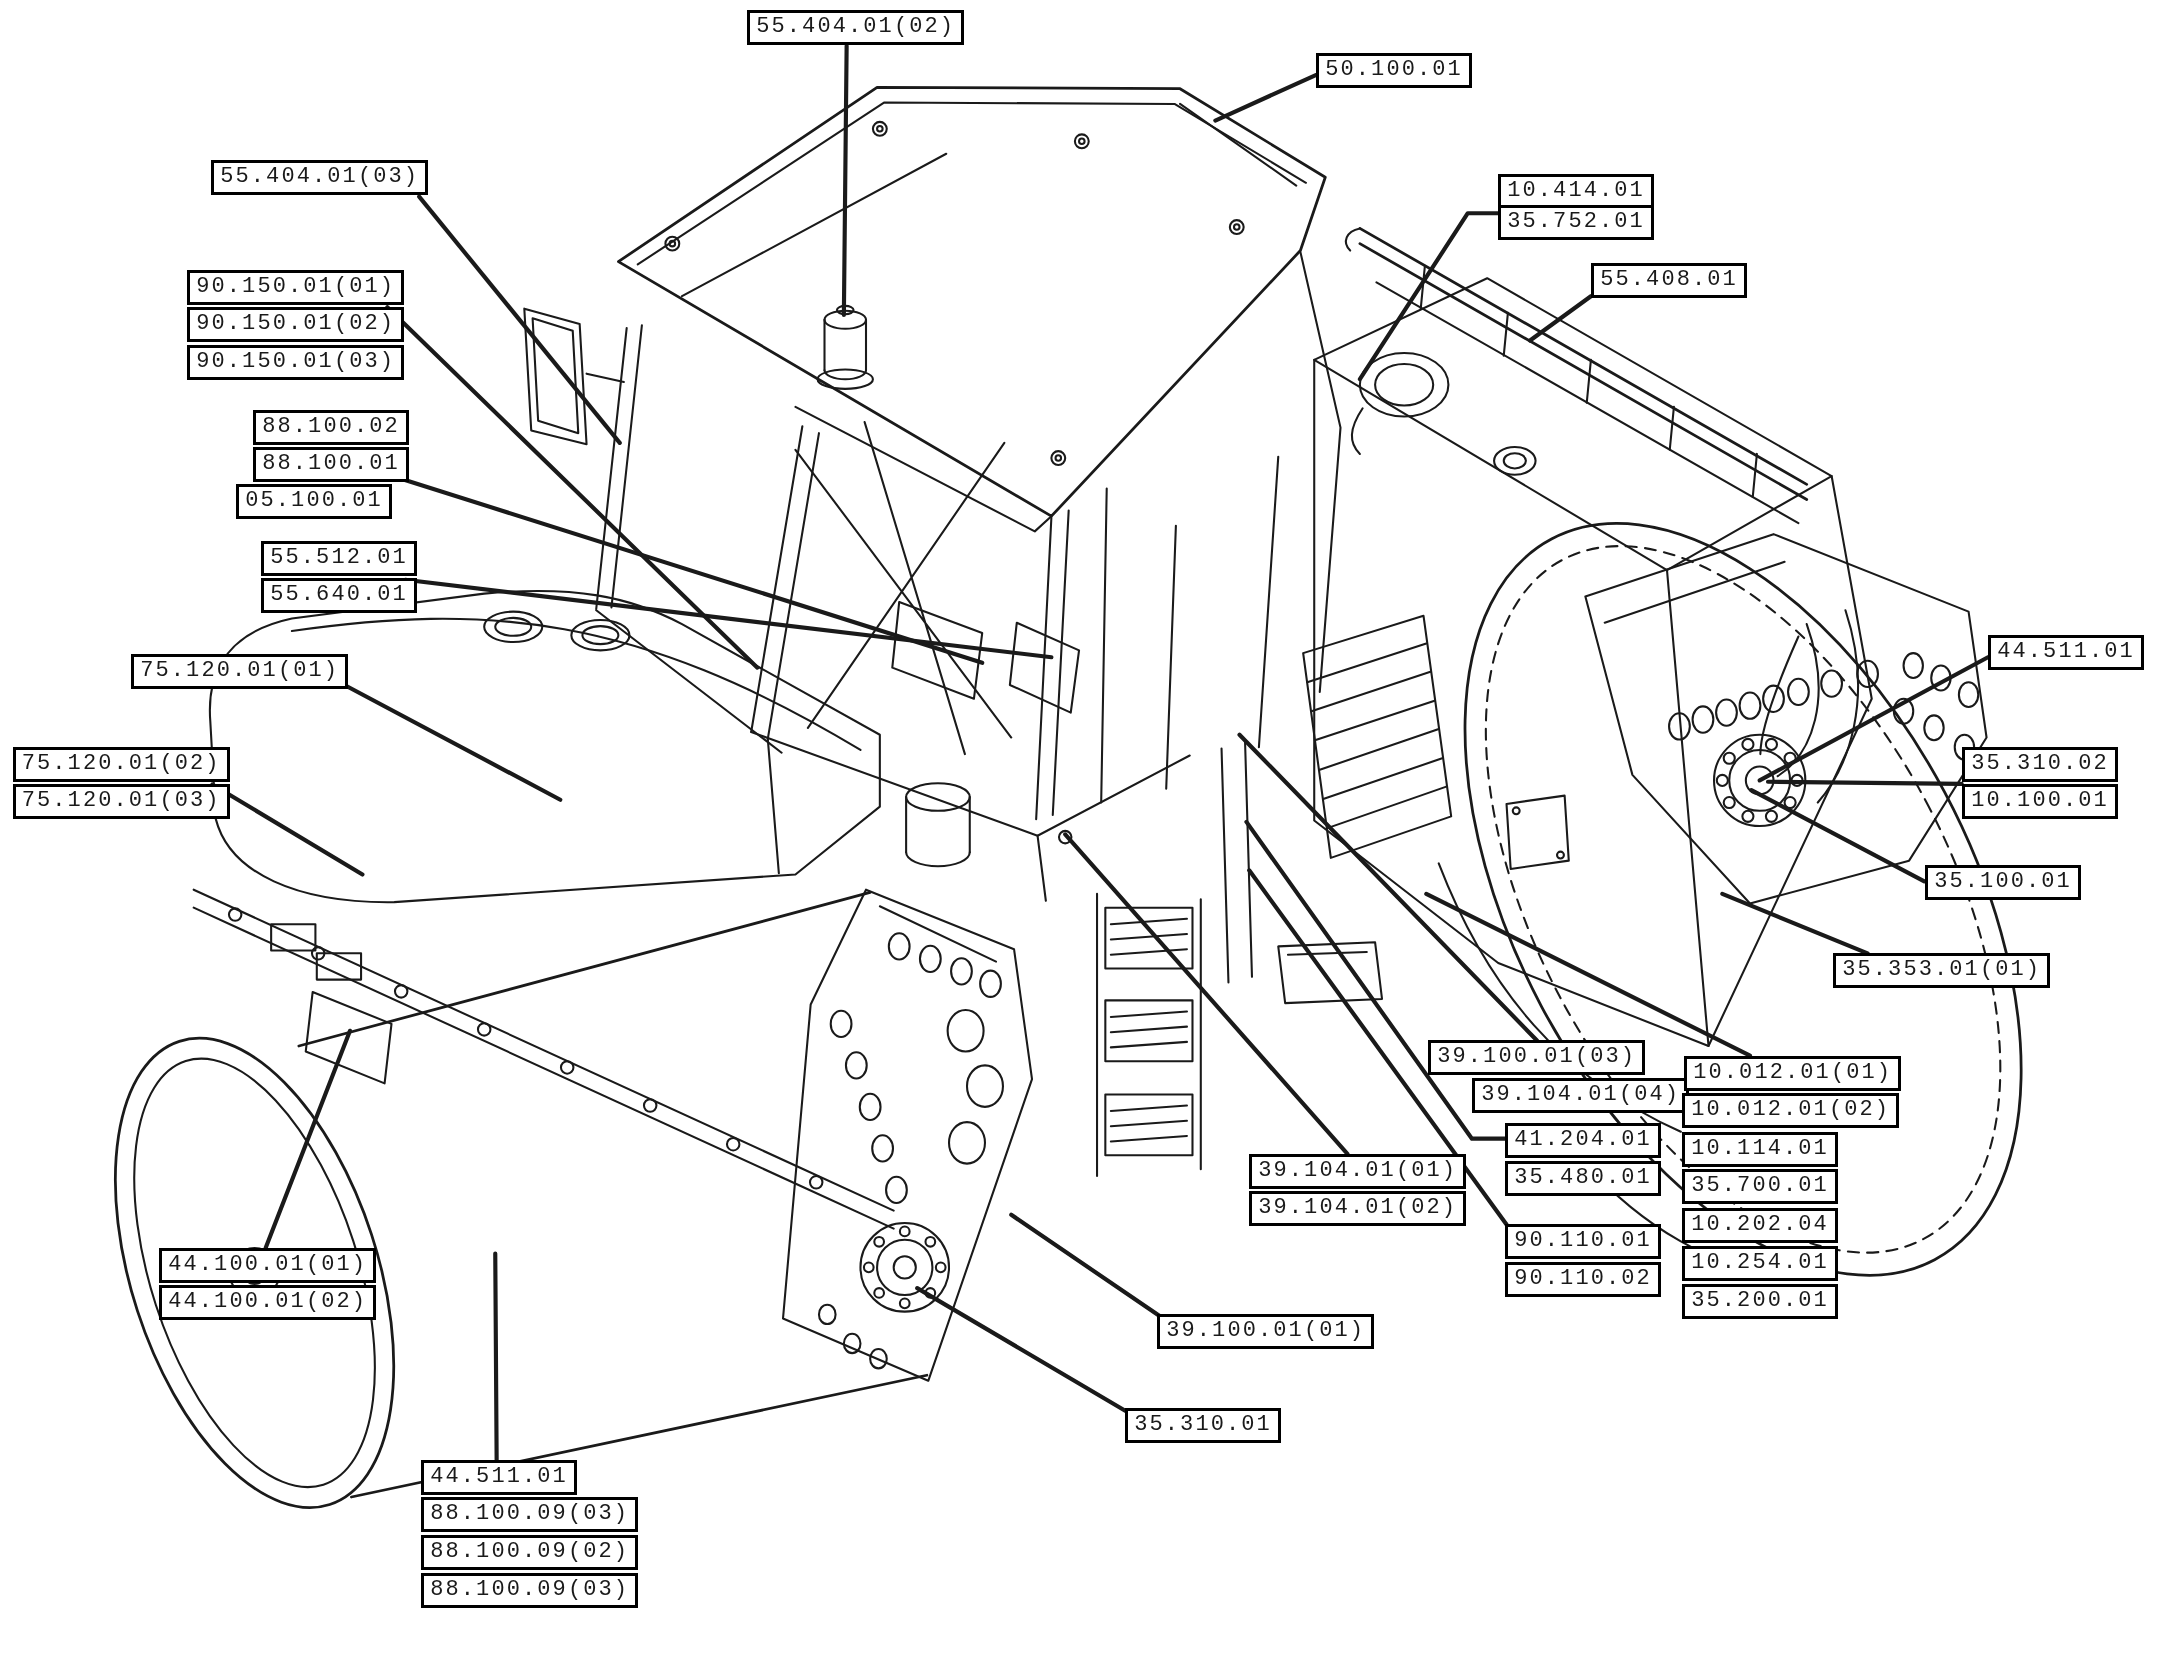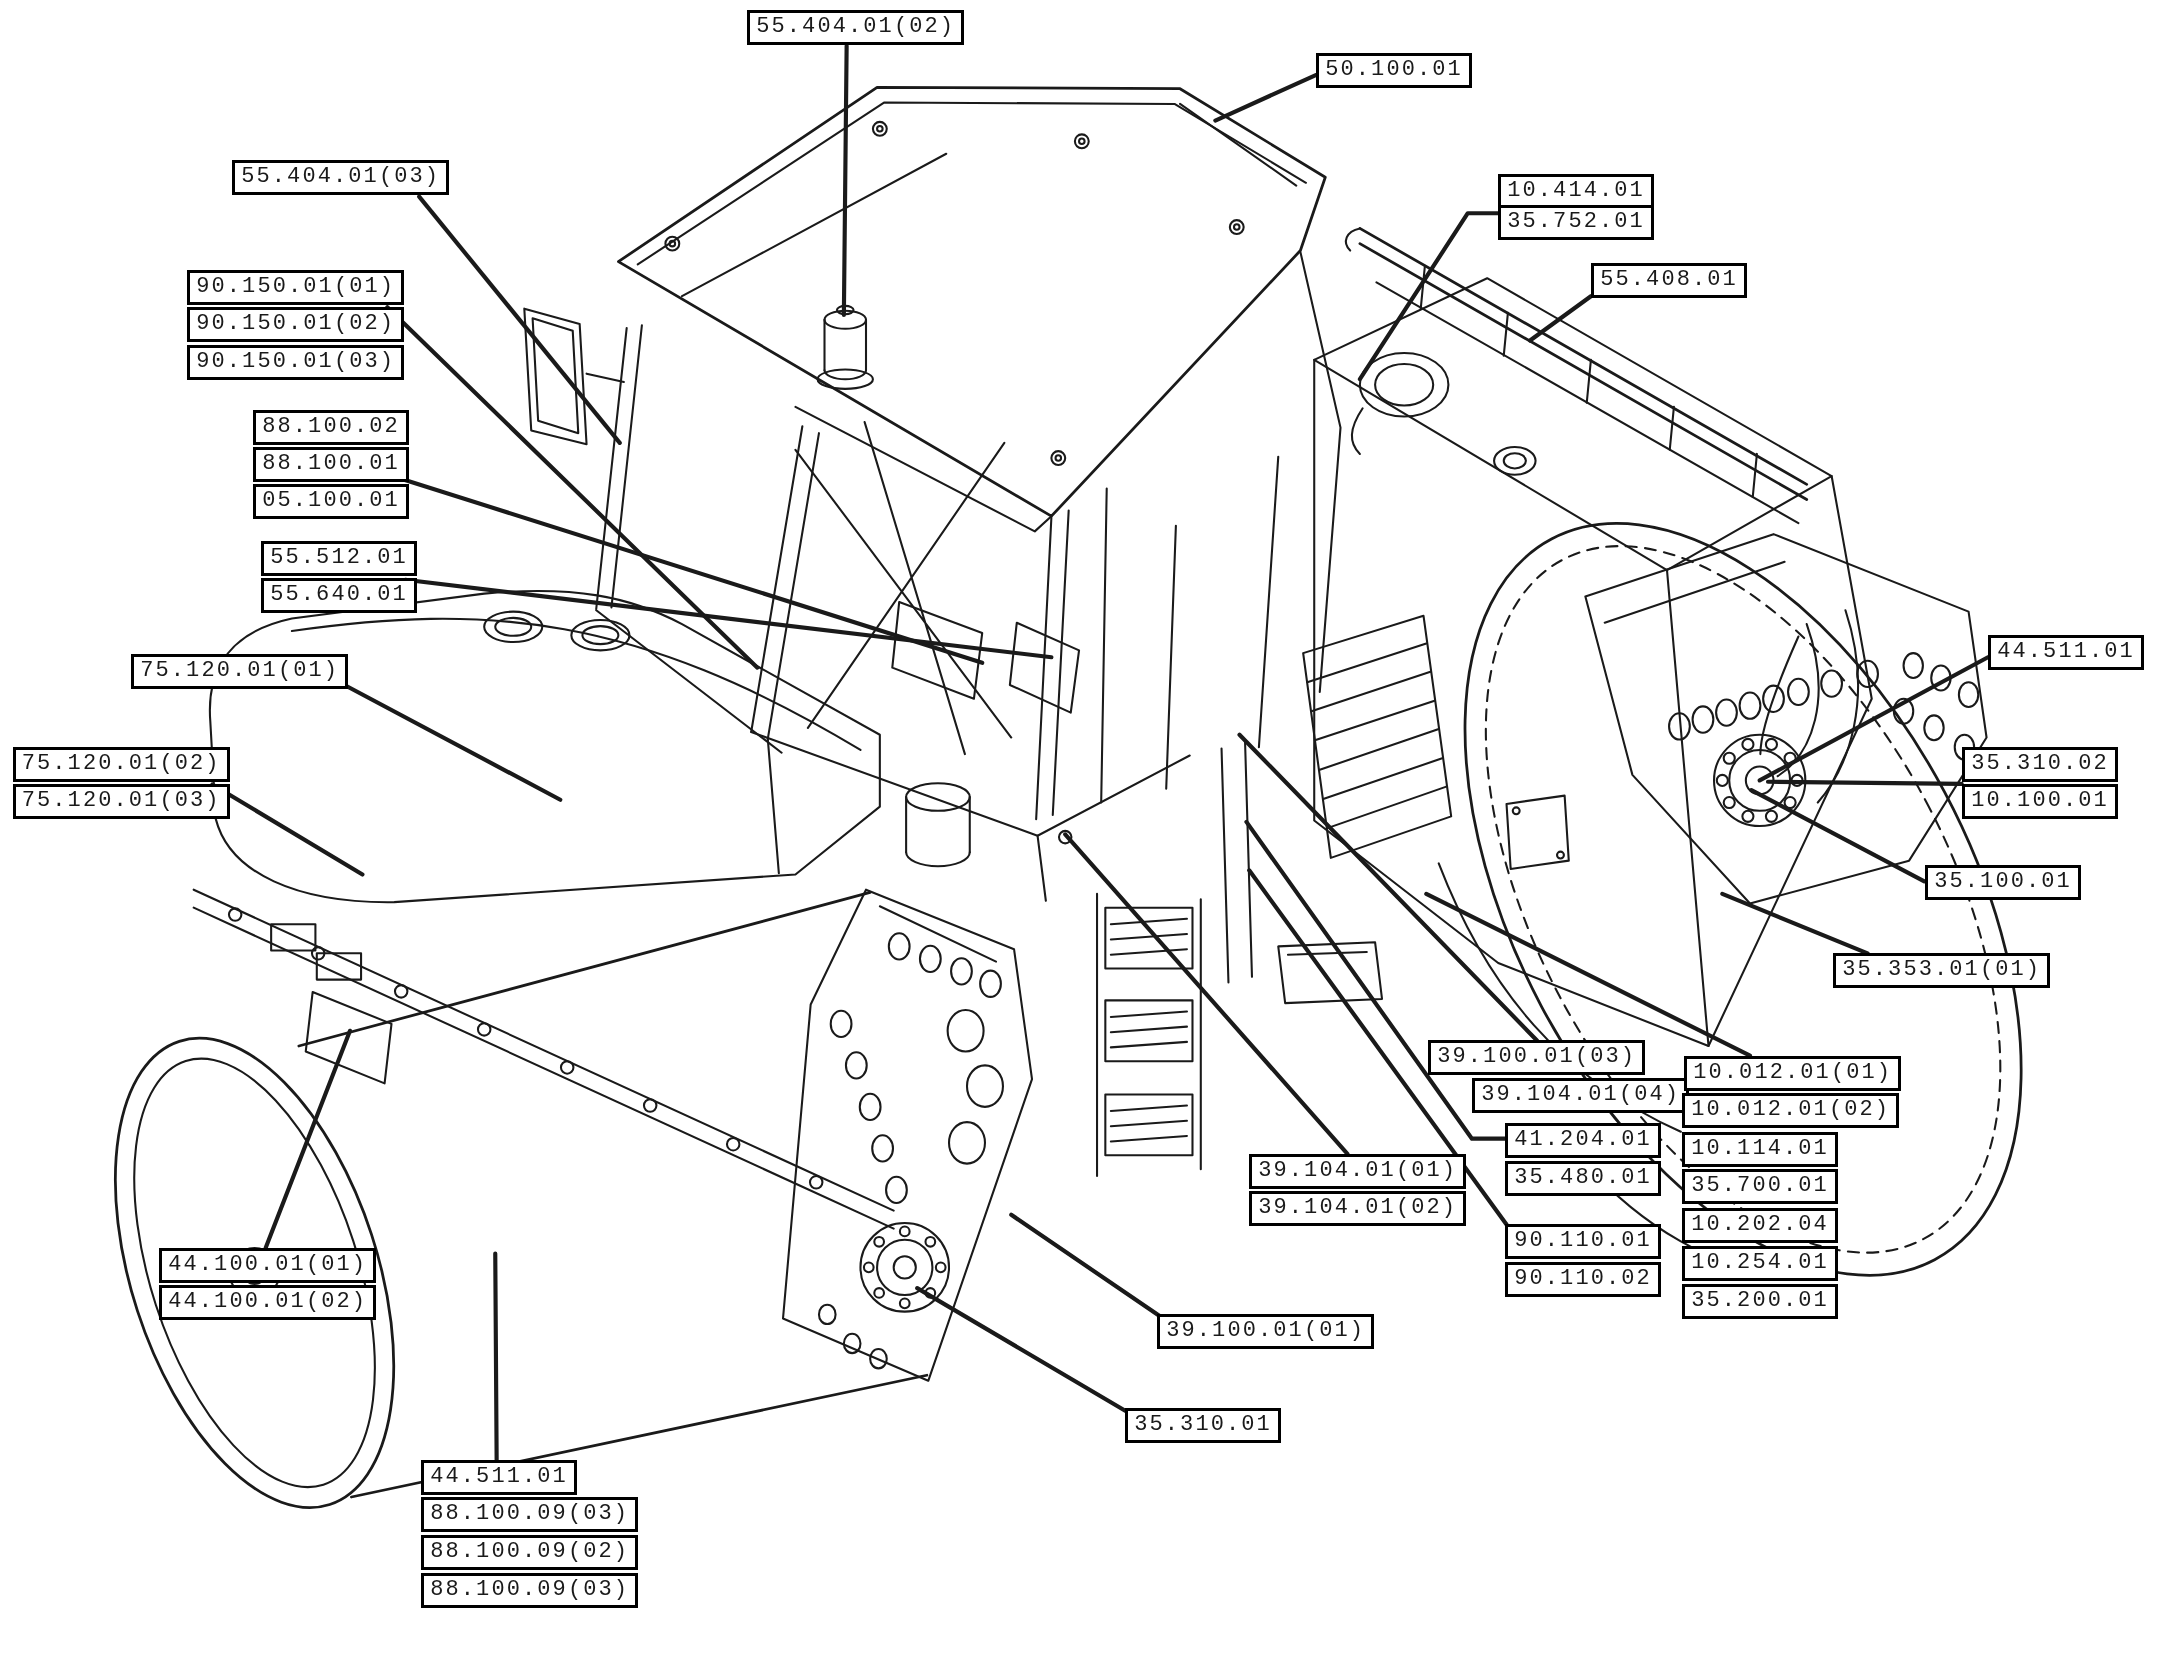--- a/index.html
+++ b/index.html
@@ -232,29 +232,29 @@
       <line x1="1948" y1="1668" x2="1540" y2="1206"></line>
       <line x1="1676" y1="1902" x2="1462" y2="1756"></line>
       <line x1="1628" y1="2040" x2="1326" y2="1862"></line>
       <line x1="384" y1="1804" x2="506" y2="1490"></line>
       <line x1="718" y1="2110" x2="716" y2="1812"></line>
     </g>
   </svg>
 
   <div class="co" style="left:747px;top:9.7px">55.404.01(02)</div>
   <div class="co" style="left:1316px;top:53px">50.100.01</div>
-  <div class="co" style="left:232px;top:160px">55.404.01(03)</div>
+  <div class="co" style="left:211px;top:160px">55.404.01(03)</div>
 
   <div class="co" style="left:187px;top:270px">90.150.01(01)</div>
   <div class="co" style="left:187px;top:307px">90.150.01(02)</div>
   <div class="co" style="left:187px;top:345px">90.150.01(03)</div>
 
   <div class="co" style="left:253px;top:410px">88.100.02</div>
   <div class="co" style="left:253px;top:447px">88.100.01</div>
-  <div class="co" style="left:253px;top:484px">05.100.01</div>
+  <div class="co" style="left:236px;top:484px">05.100.01</div>
 
   <div class="co" style="left:261px;top:541px">55.512.01</div>
   <div class="co" style="left:261px;top:578px">55.640.01</div>
 
   <div class="co" style="left:131px;top:654px">75.120.01(01)</div>
   <div class="co" style="left:12.5px;top:747px">75.120.01(02)</div>
   <div class="co" style="left:12.5px;top:784px">75.120.01(03)</div>
 
   <div class="co" style="left:1498px;top:174px">10.414.01</div>
   <div class="co" style="left:1498px;top:205px">35.752.01</div>

